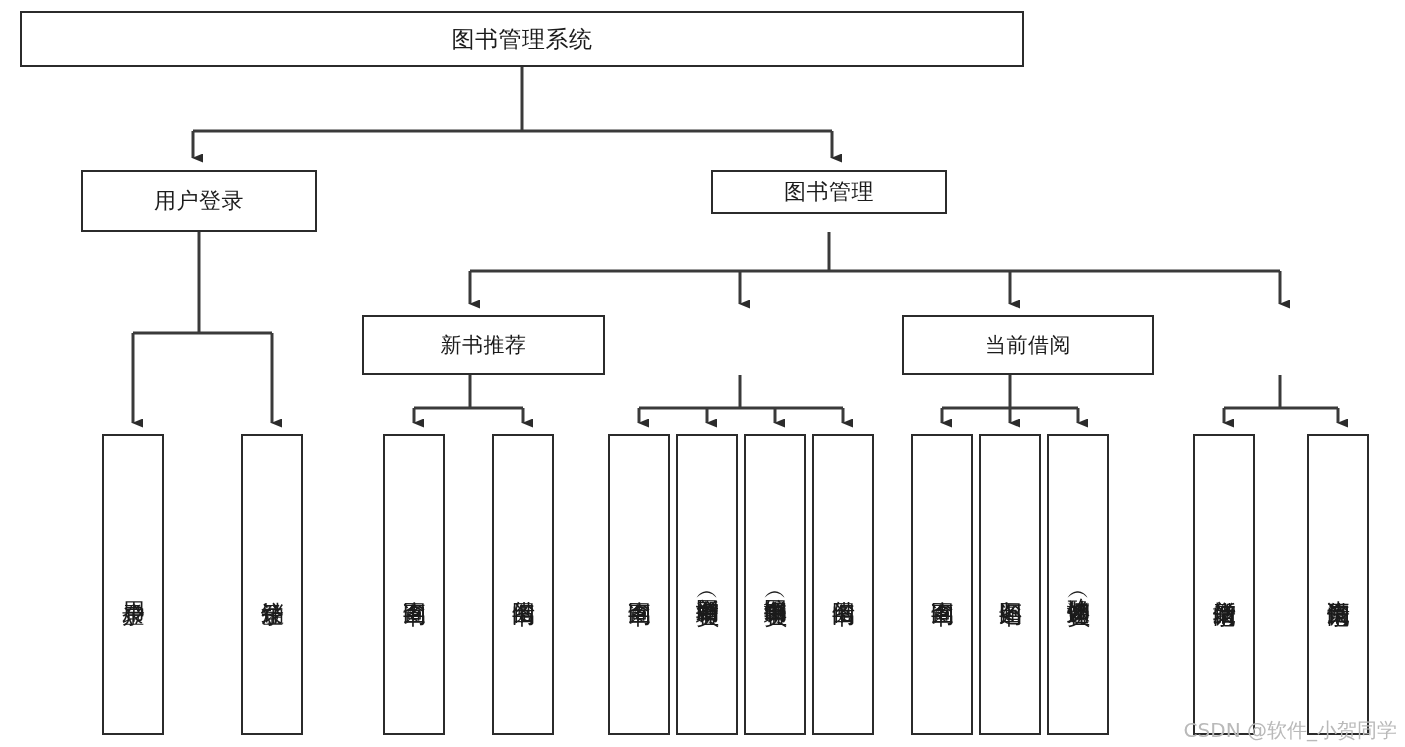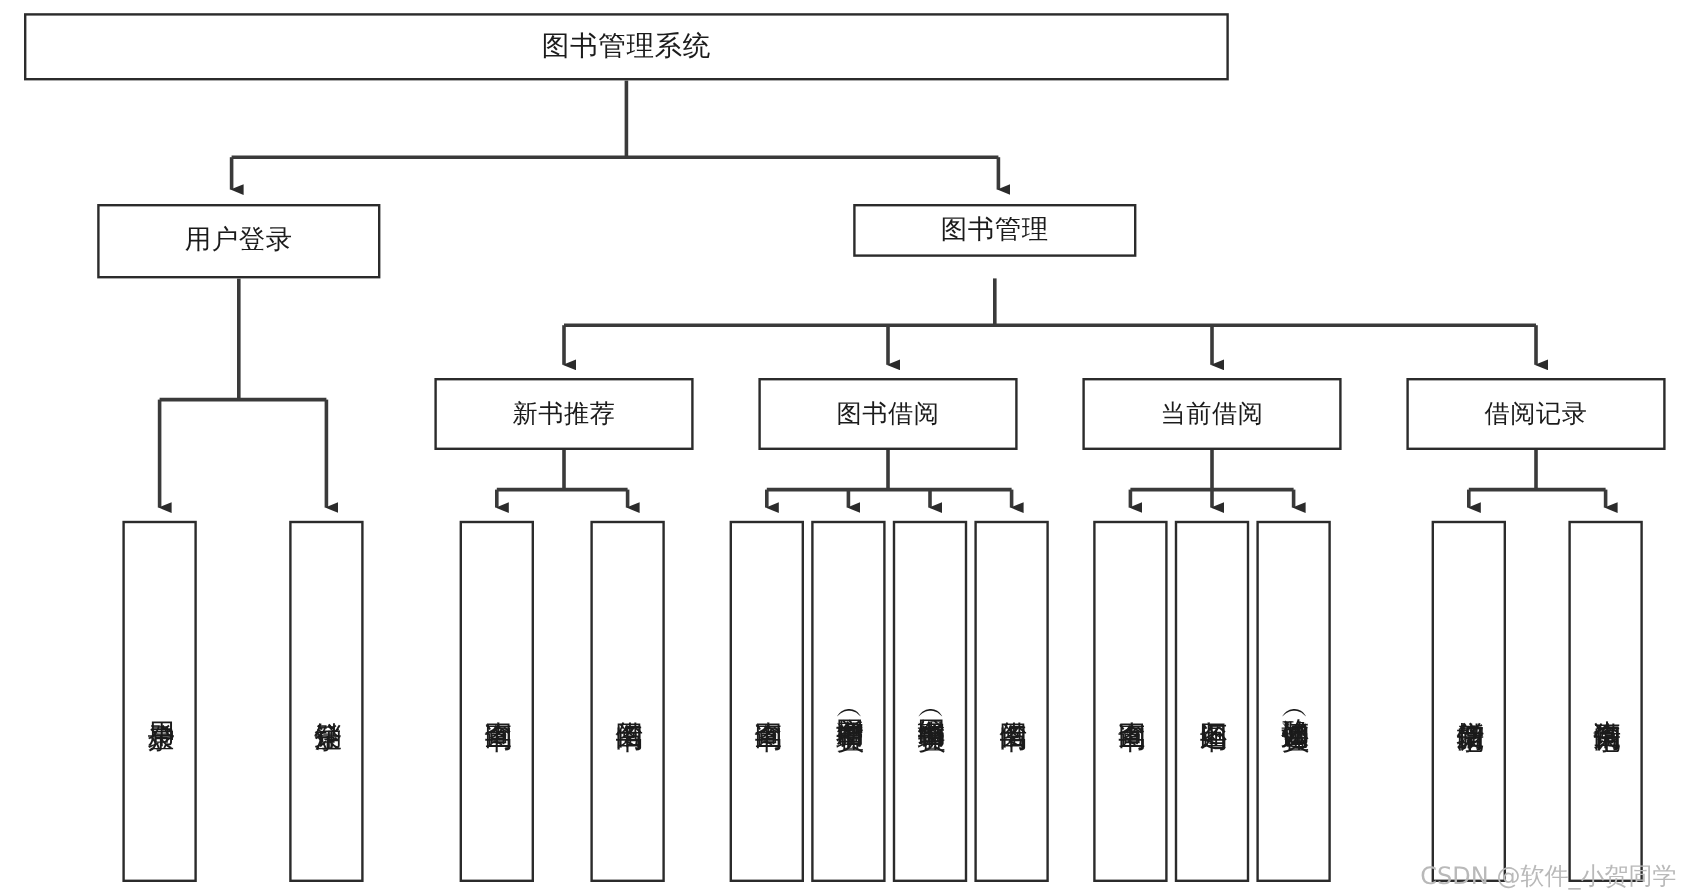--- a/index.html
+++ b/index.html
@@ -130,31 +130,25 @@
     <span class="label">图书管理系统</span>
   </div>
 
   <div class="node node-l2" style="left:81px; top:170px; width:236px; height:62px;">
     <span class="label">用户登录</span>
   </div>
   <div class="node node-l2" style="left:711px; top:170px; width:236px; height:44px;">
     <span class="label">图书管理</span>
   </div>
 
-  <div class="node node-l3" style="left:362px; top:315px; width:216px; height:60px;">
+  <div class="node node-l3" style="left:362px; top:315px; width:243px; height:60px;">
     <span class="label">新书推荐</span>
   </div>
-  <div class="node node-l3" style="left:632px; top:315px; width:216px; height:60px;">
-    <span class="label">图书借阅</span>
-  </div>
-  <div class="node node-l3" style="left:902px; top:315px; width:216px; height:60px;">
+  <div class="node node-l3" style="left:902px; top:315px; width:252px; height:60px;">
     <span class="label">当前借阅</span>
-  </div>
-  <div class="node node-l3" style="left:1172px; top:315px; width:216px; height:60px;">
-    <span class="label">借阅记录</span>
   </div>
 
   <div class="node node-leaf" style="left:102px; top:434px; width:62px; height:301px;">
     <span class="label">用户登录</span>
   </div>
   <div class="node node-leaf" style="left:241px; top:434px; width:62px; height:301px;">
     <span class="label">注销登录</span>
   </div>
 
   <div class="node node-leaf" style="left:383px; top:434px; width:62px; height:301px;">

